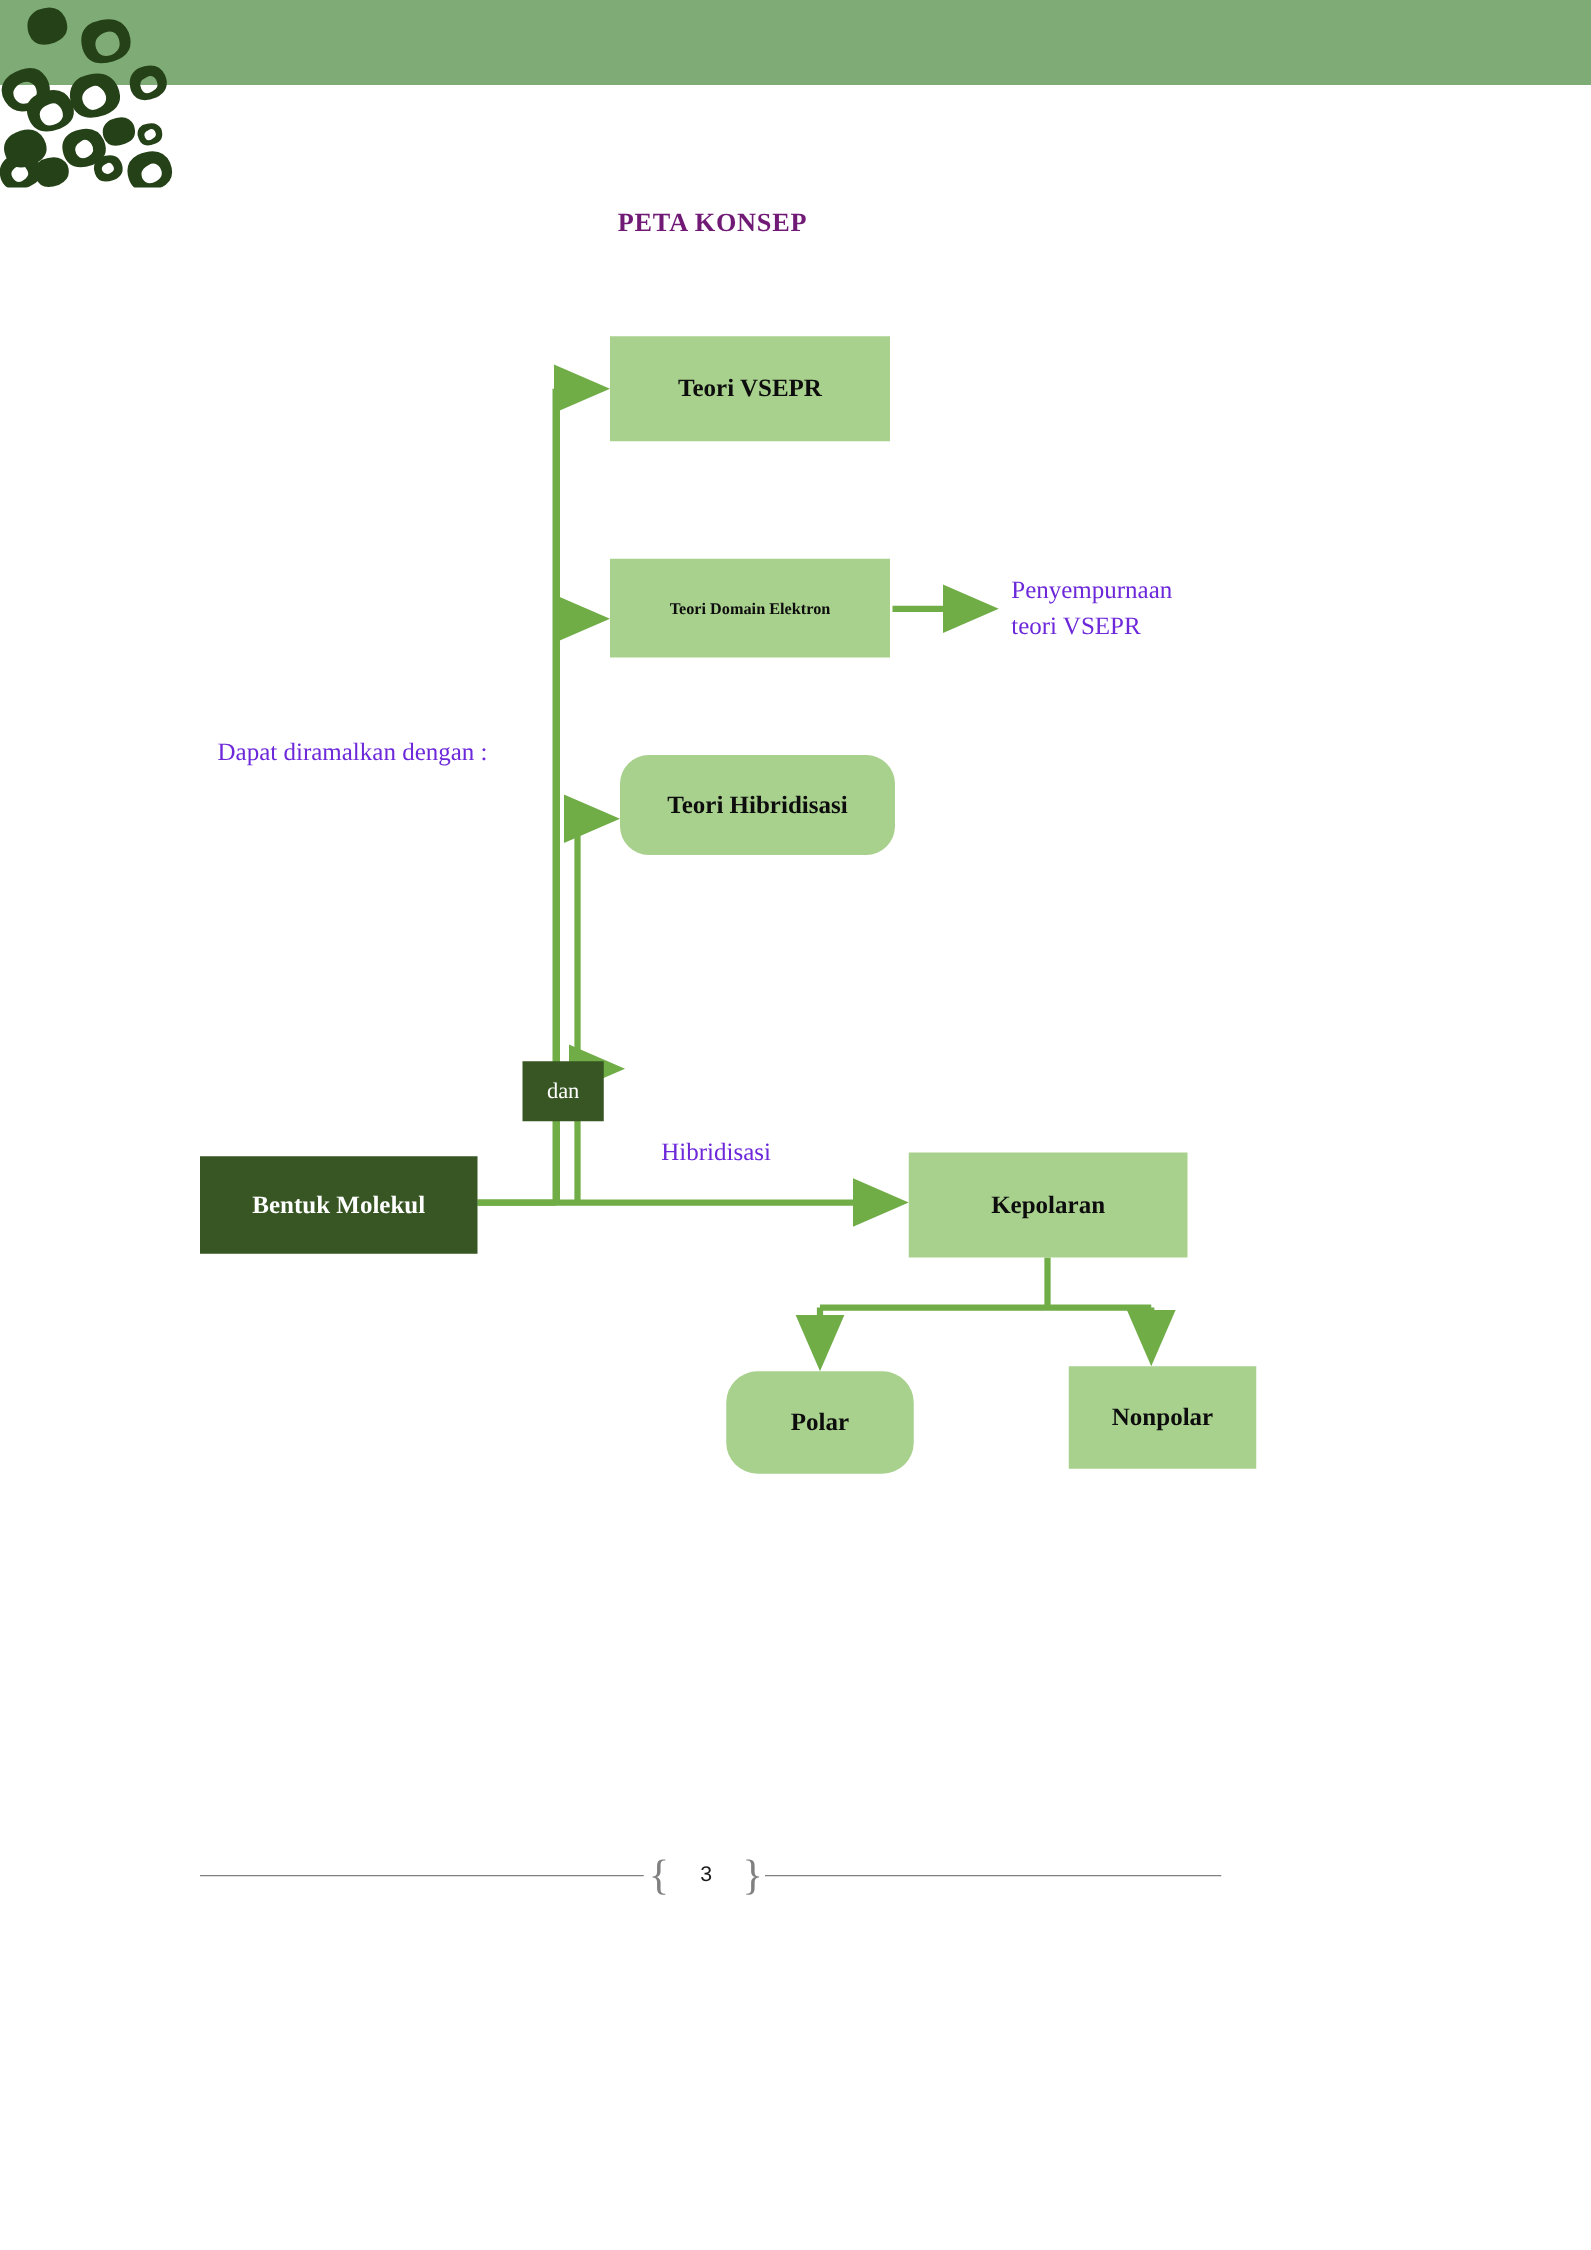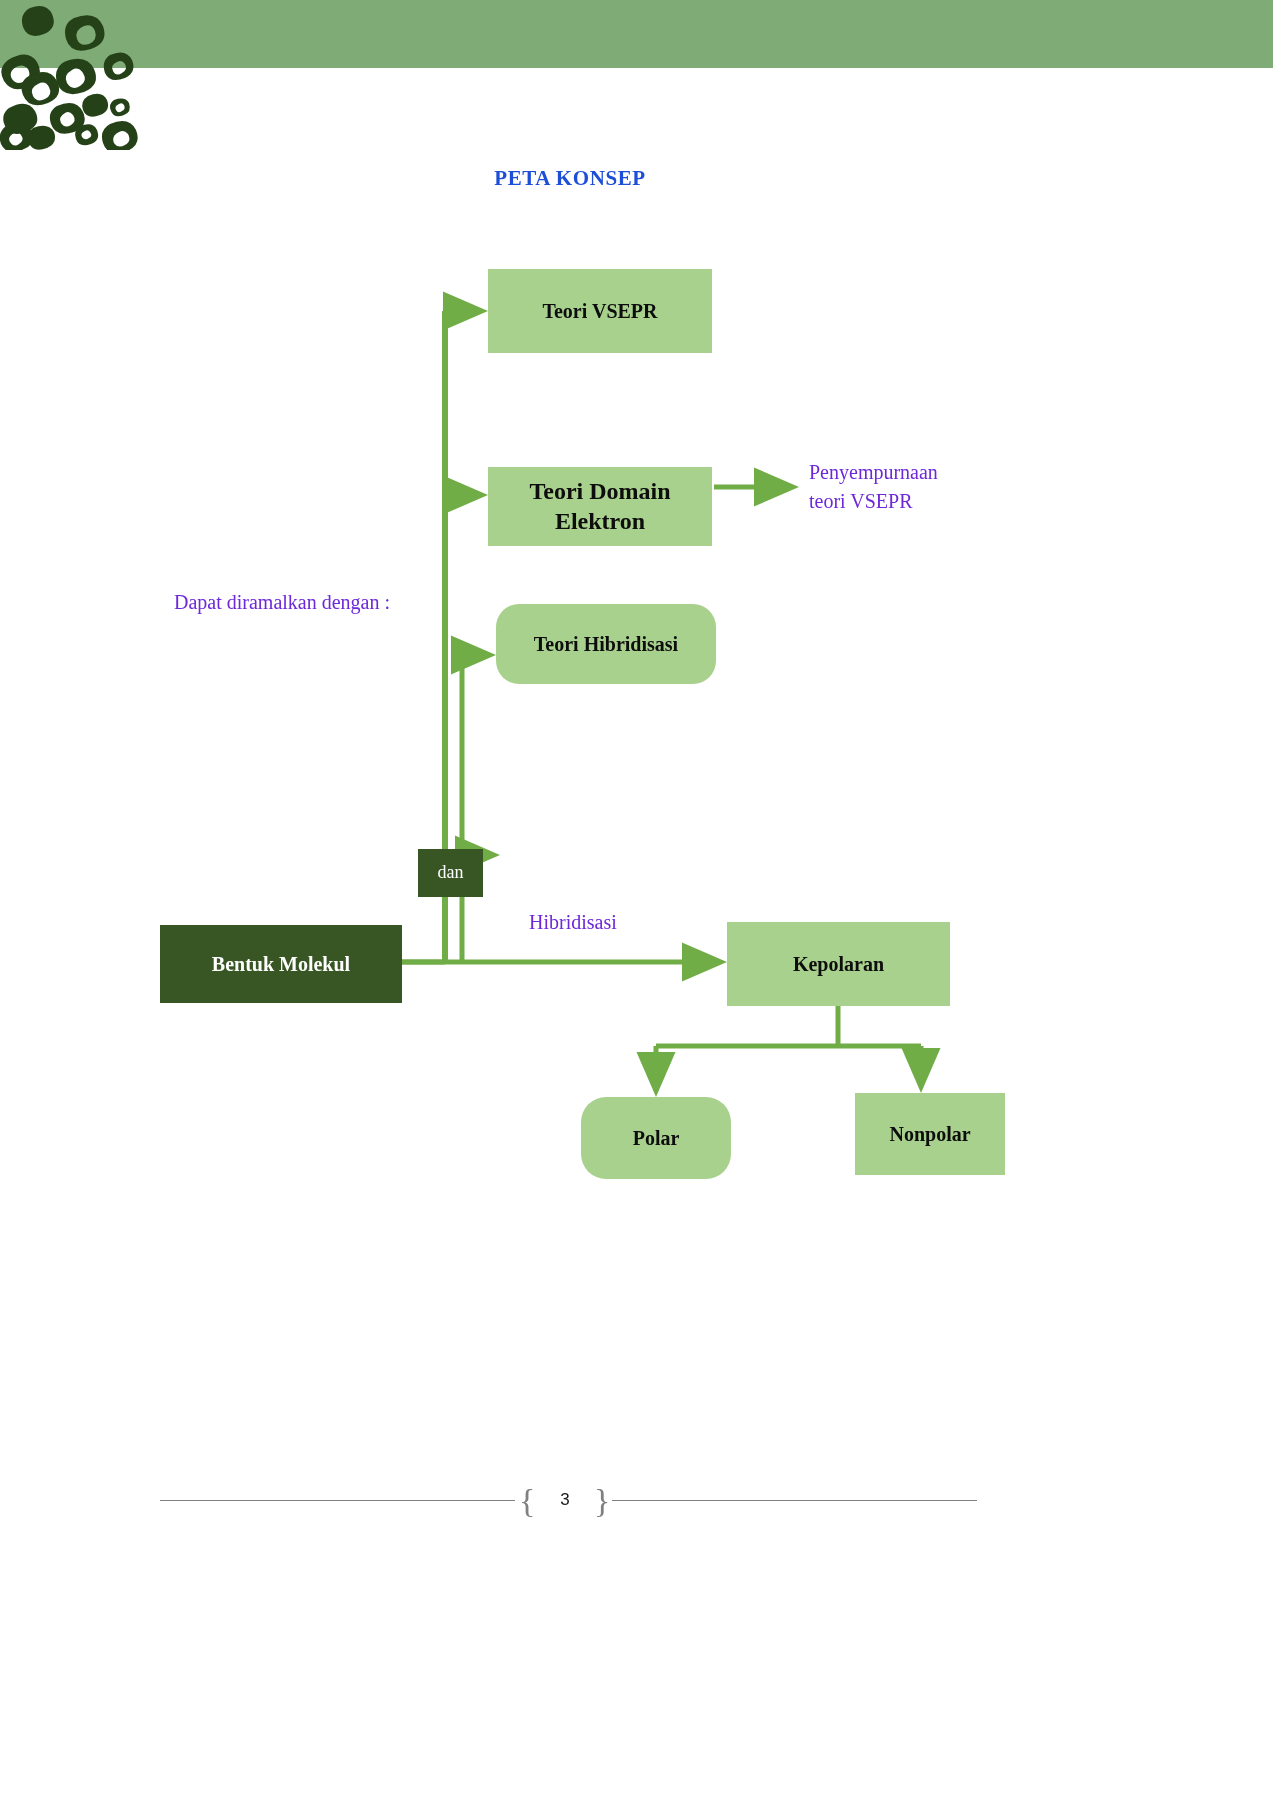--- a/index.html
+++ b/index.html
@@ -38,21 +38,21 @@
   .page-title {
     position: absolute;
     left: 0;
     top: 166px;
     width: 1140px;
     text-align: center;
     font-family: "Liberation Serif", "DejaVu Serif", serif;
     font-weight: bold;
     font-size: 21px;
     letter-spacing: 0.6px;
-    color: #1d4ed8;
+    color: #701a75;
   }
 
   
   .diagram {
     position: absolute;
     left: 0;
     top: 0;
     width: 1273px;
     height: 1800px;
   }
@@ -79,26 +79,26 @@
   .node.light {
     background: #A9D18E;
     color: #0d0d0d;
   }
   .node.dark {
     background: #375623;
     color: #ffffff;
   }
 
   .n-vsepr       { left: 488px;  top: 269px;  width: 224px; height: 84px;  font-size: 20px; }
-  .n-domain      { left: 488px;  top: 447px;  width: 224px; height: 79px;  font-size: 24px; padding: 0 18px; margin-top: 20px; }
+  .n-domain      { left: 488px;  top: 447px;  width: 224px; height: 79px;  font-size: 13px; padding: 0 18px; }
   .n-hibridisasi { left: 496px;  top: 604px;  width: 220px; height: 80px;  font-size: 20px; border-radius: 23px; }
   .n-keelektro   { left: 500px;  top: 829px;  width: 234px; height: 52px;  font-size: 20px; }
   .n-dan         { left: 375px;  top: 849px;  width: 65px;  height: 48px;  font-size: 18px;
                    font-weight: normal; margin-left: 43px; }
-  .n-bentuk      { left: 160px;  top: 925px;  width: 242px; height: 78px;  font-size: 20px; text-align: right; }
+  .n-bentuk      { left: 160px;  top: 925px;  width: 222px; height: 78px;  font-size: 20px; text-align: right; }
   .n-kepolaran   { left: 727px;  top: 922px;  width: 223px; height: 84px;  font-size: 20px; }
   .n-polar       { left: 581px;  top: 1097px; width: 150px; height: 82px;  font-size: 20px; border-radius: 25px; }
   .n-nonpolar    { left: 855px;  top: 1093px; width: 150px; height: 82px;  font-size: 20px; }
 
   
   .label {
     position: absolute;
     font-family: "Liberation Serif", "DejaVu Serif", serif;
     color: #6d28d9;
     font-size: 20px;

